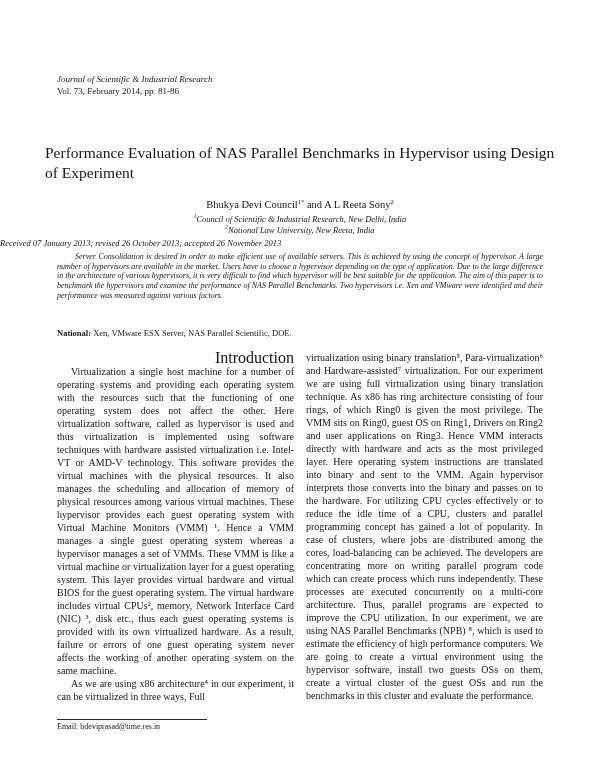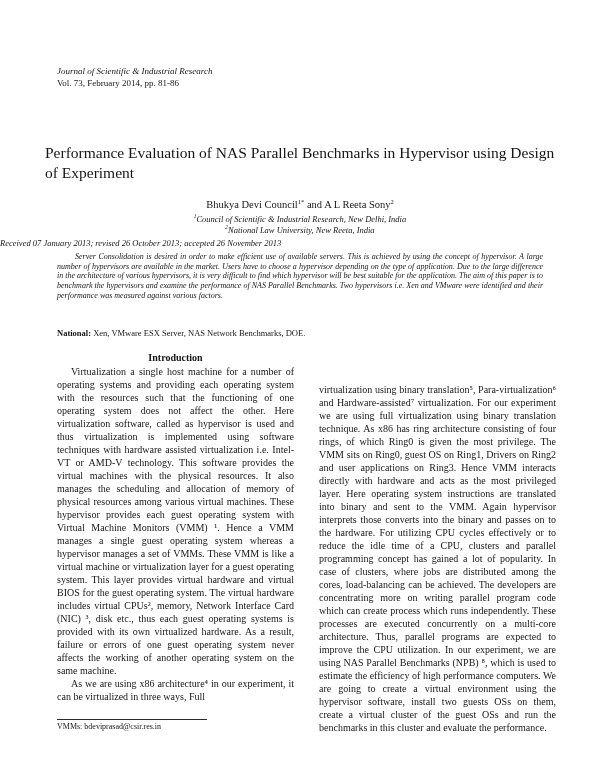--- a/index.html
+++ b/index.html
@@ -7,43 +7,43 @@
   .page {
     position: relative;
     width: 600px;
     height: 776px;
     background: #ffffff;
     font-family: "Liberation Serif", "DejaVu Serif", serif;
     color: #161616;
     overflow: hidden;
   }
   .jr { position: absolute; left: 57px; top: 66px; font-size: 9px; line-height: 11.5px; }
-  .jr-name { font-style: italic; }
+  .jr-name { font-style: italic; margin-top: 8px; }
   .title {
     position: absolute; left: 45px; right: 45px; top: 143px;
     text-align: left; font-size: 15.5px; line-height: 20px; font-weight: normal;
   }
   .authors { position: absolute; left: 0; right: 0; top: 199px; text-align: center; font-size: 10.5px; }
   .sup { font-size: 0.62em; vertical-align: super; line-height: 0; }
   .affils { position: absolute; left: 0; right: 0; top: 214px; text-align: center; font-size: 8.5px; line-height: 10.5px; font-style: italic; }
   .dates { position: absolute; left: 0; right: 0; top: 238px; text-align: left; font-size: 8.5px; font-style: italic; }
   .abstract {
     position: absolute; left: 57px; width: 486px; top: 252px;
     font-size: 8px; line-height: 9.7px; text-align: justify;
     font-style: italic; text-indent: 18px;
   }
   .keywords { position: absolute; left: 57px; width: 486px; top: 328px; font-size: 8.5px; }
   .keywords b { font-weight: bold; }
   .col {
     position: absolute; top: 351px; width: 237px;
     font-size: 10px; line-height: 13px; text-align: justify;
   }
   .col-left { left: 57px; }
-  .col-right { left: 319px; margin-top: 32px; }
-  .section-heading { font-size: 10px; font-weight: bold; text-align: center; margin-bottom: 1px; }
+  .col-right { left: 306px; }
+  .section-heading { font-size: 16px; font-weight: normal; text-align: right; margin-bottom: 1px; }
   .body-para { margin: 0; }
   .indent { text-indent: 14px; }
   .footnote { position: absolute; left: 57px; top: 719px; width: 237px; font-size: 8px; line-height: 10px; }
   .footnote-rule { width: 150px; border-top: 1px solid #2a2a2a; margin-bottom: 2px; }
 </style>
 </head>
 <body>
 
 <div class="page">
 
@@ -58,30 +58,30 @@
 
   <div class="affils">
     <div class="affil"><sup class="sup">1</sup><span>Council of Scientific &amp; Industrial Research, New Delhi, India</span></div>
     <div class="affil"><sup class="sup">2</sup><span>National Law University, New Reeta, India</span></div>
   </div>
 
   <div class="dates">Received 07 January 2013; revised 26 October 2013; accepted 26 November 2013</div>
 
   <p class="abstract">Server Consolidation is desired in order to make efficient use of available servers. This is achieved by using the concept of hypervisor. A large number of hypervisors are available in the market. Users have to choose a hypervisor depending on the type of application. Due to the large difference in the architecture of various hypervisors, it is very difficult to find which hypervisor will be best suitable for the application. The aim of this paper is to benchmark the hypervisors and examine the performance of NAS Parallel Benchmarks. Two hypervisors i.e. Xen and VMware were identified and their performance was measured against various factors.</p>
 
-  <p class="keywords"><b>National:</b><span> Xen, VMware ESX Server, NAS Network Benchmarks, DOE.</span></p>
+  <p class="keywords"><b>National:</b><span> Xen, VMware ESX Server, NAS Parallel Scientific, DOE.</span></p>
 
   <div class="col col-left">
     <h2 class="section-heading">Introduction</h2>
     <p class="body-para indent">Virtualization a single host machine for a number of operating systems and providing each operating system with the resources such that the functioning of one operating system does not affect the other. Here virtualization software, called as hypervisor is used and thus virtualization is implemented using software techniques with hardware assisted virtualization i.e. Intel-VT or AMD-V technology. This software provides the virtual machines with the physical resources. It also manages the scheduling and allocation of memory of physical resources among various virtual machines. These hypervisor provides each guest operating system with Virtual Machine Monitors (VMM) ¹. Hence a VMM manages a single guest operating system whereas a hypervisor manages a set of VMMs. These VMM is like a virtual machine or virtualization layer for a guest operating system. This layer provides virtual hardware and virtual BIOS for the guest operating system. The virtual hardware includes virtual CPUs², memory, Network Interface Card (NIC) ³, disk etc., thus each guest operating systems is provided with its own virtualized hardware. As a result, failure or errors of one guest operating system never affects the working of another operating system on the same machine.</p>
     <p class="body-para indent">As we are using x86 architecture⁴ in our experiment, it can be virtualized in three ways, Full</p>
   </div>
 
   <div class="col col-right">
     <p class="body-para">virtualization using binary translation⁵, Para-virtualization⁶ and Hardware-assisted⁷ virtualization. For our experiment we are using full virtualization using binary translation technique. As x86 has ring architecture consisting of four rings, of which Ring0 is given the most privilege. The VMM sits on Ring0, guest OS on Ring1, Drivers on Ring2 and user applications on Ring3. Hence VMM interacts directly with hardware and acts as the most privileged layer. Here operating system instructions are translated into binary and sent to the VMM. Again hypervisor interprets those converts into the binary and passes on to the hardware. For utilizing CPU cycles effectively or to reduce the idle time of a CPU, clusters and parallel programming concept has gained a lot of popularity. In case of clusters, where jobs are distributed among the cores, load-balancing can be achieved. The developers are concentrating more on writing parallel program code which can create process which runs independently. These processes are executed concurrently on a multi-core architecture. Thus, parallel programs are expected to improve the CPU utilization. In our experiment, we are using NAS Parallel Benchmarks (NPB) ⁸, which is used to estimate the efficiency of high performance computers. We are going to create a virtual environment using the hypervisor software, install two guests OSs on them, create a virtual cluster of the guest OSs and run the benchmarks in this cluster and evaluate the performance.</p>
   </div>
 
   <div class="footnote">
     <div class="footnote-rule"></div>
-    <div>VMMs: bdeviprasad@csir.res.in</div>
+    <div>Email: bdeviprasad@time.res.in</div>
   </div>
 
 </div>
 
 </body></html>

